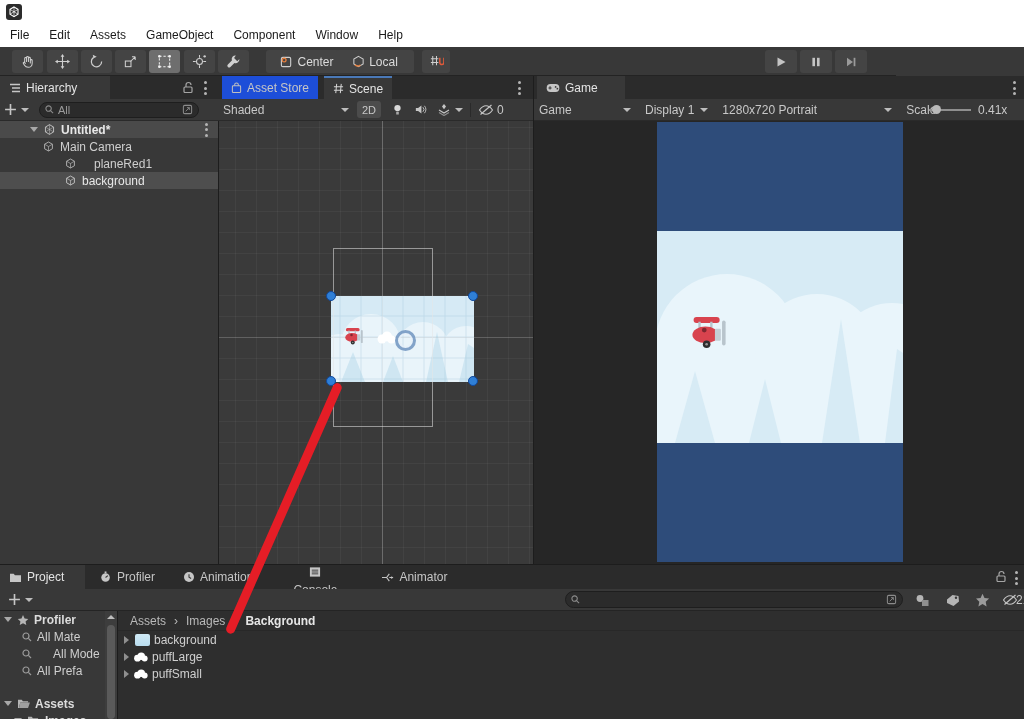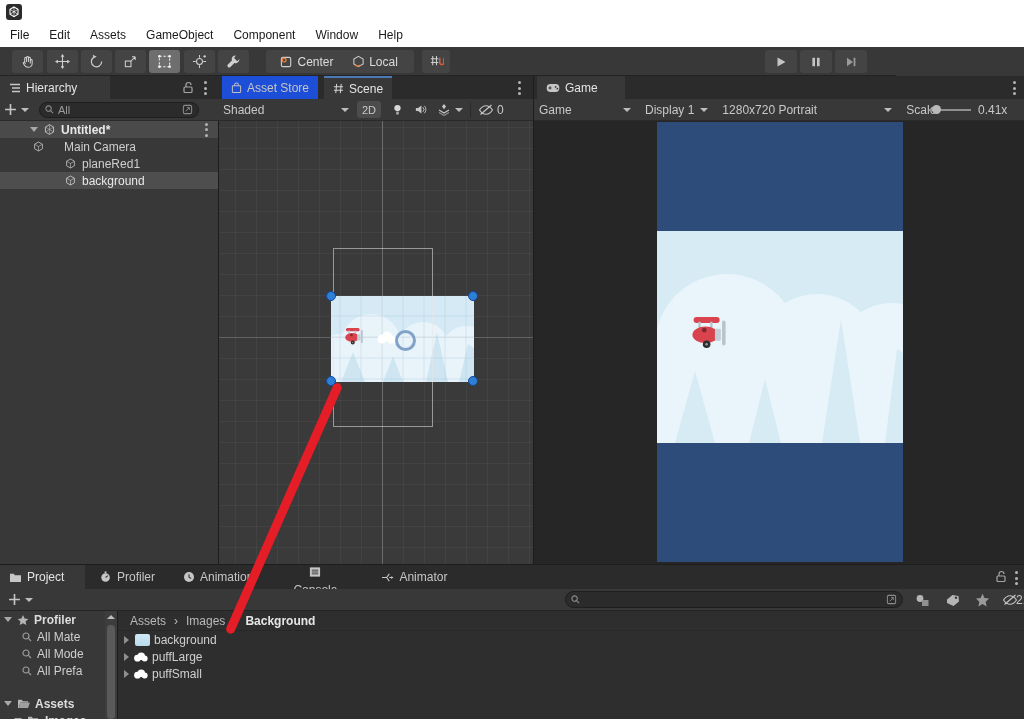--- a/index.html
+++ b/index.html
@@ -212,28 +212,28 @@
       <path d="M8 2l5 3v6l-5 3-5-3V5z" fill="none" stroke="#c9c9c9" stroke-width="1.1"></path>
       <path d="M8 2v12M3 5l10 6M13 5L3 11" stroke="#c9c9c9" stroke-width=".6"></path>
     </svg>
     <span class="bright" style="font-weight:bold;">Untitled*</span>
     <div class="kebab" style="position:absolute;left:204px;">
         <i></i>
         <i></i>
         <i></i>
       </div>
   </div>
-  <div class="hrow" style="padding-left:32px;gap:19px;">
+  <div class="hrow" style="padding-left:42px;gap:5px;">
     <svg width="13" height="13" viewBox="0 0 16 16">
       <path d="M8 2.5l4.8 2.7v5.6L8 13.5l-4.8-2.7V5.2z" fill="none" stroke="#b9b9b9" stroke-width="1.1"></path>
       <path d="M8 8l4.8-2.8M8 8L3.2 5.2M8 8v5.5" stroke="#b9b9b9" stroke-width=".8"></path>
     </svg>
     <span>Main Camera</span>
   </div>
-  <div class="hrow" style="padding-left:64px;gap:5px;">
+  <div class="hrow" style="padding-left:64px;gap:17px;">
     <svg width="13" height="13" viewBox="0 0 16 16">
       <path d="M8 2.5l4.8 2.7v5.6L8 13.5l-4.8-2.7V5.2z" fill="none" stroke="#b9b9b9" stroke-width="1.1"></path>
       <path d="M8 8l4.8-2.8M8 8L3.2 5.2M8 8v5.5" stroke="#b9b9b9" stroke-width=".8"></path>
     </svg>
     <span>planeRed1</span>
   </div>
   <div class="hrow" style="background:#4e4e4e;padding-left:64px;gap:5px;">
     <svg width="13" height="13" viewBox="0 0 16 16">
       <path d="M8 2.5l4.8 2.7v5.6L8 13.5l-4.8-2.7V5.2z" fill="none" stroke="#c9c9c9" stroke-width="1.1"></path>
       <path d="M8 8l4.8-2.8M8 8L3.2 5.2M8 8v5.5" stroke="#c9c9c9" stroke-width=".8"></path>
@@ -509,21 +509,21 @@
     </svg>
     <span style="font-weight:bold;color:#dcdcdc;">Profiler</span>
   </div>
   <div class="hrow" style="padding-left:22px;gap:5px;">
     <svg width="10" height="10" viewBox="0 0 10 10">
       <circle cx="4" cy="4" r="3" fill="none" stroke="#9b9b9b" stroke-width="1.2"></circle>
         <path d="M6.4 6.4L9 9" stroke="#9b9b9b" stroke-width="1.2"></path>
     </svg>
     <span>All Mate</span>
   </div>
-  <div class="hrow" style="padding-left:22px;gap:5px;">
+  <div class="hrow" style="padding-left:22px;gap:21px;">
     <svg width="10" height="10" viewBox="0 0 10 10">
       <circle cx="4" cy="4" r="3" fill="none" stroke="#9b9b9b" stroke-width="1.2"></circle>
         <path d="M6.4 6.4L9 9" stroke="#9b9b9b" stroke-width="1.2"></path>
     </svg>
     <span>All Mode</span>
   </div>
   <div class="hrow" style="padding-left:22px;gap:5px;">
     <svg width="10" height="10" viewBox="0 0 10 10">
       <circle cx="4" cy="4" r="3" fill="none" stroke="#9b9b9b" stroke-width="1.2"></circle>
         <path d="M6.4 6.4L9 9" stroke="#9b9b9b" stroke-width="1.2"></path>

